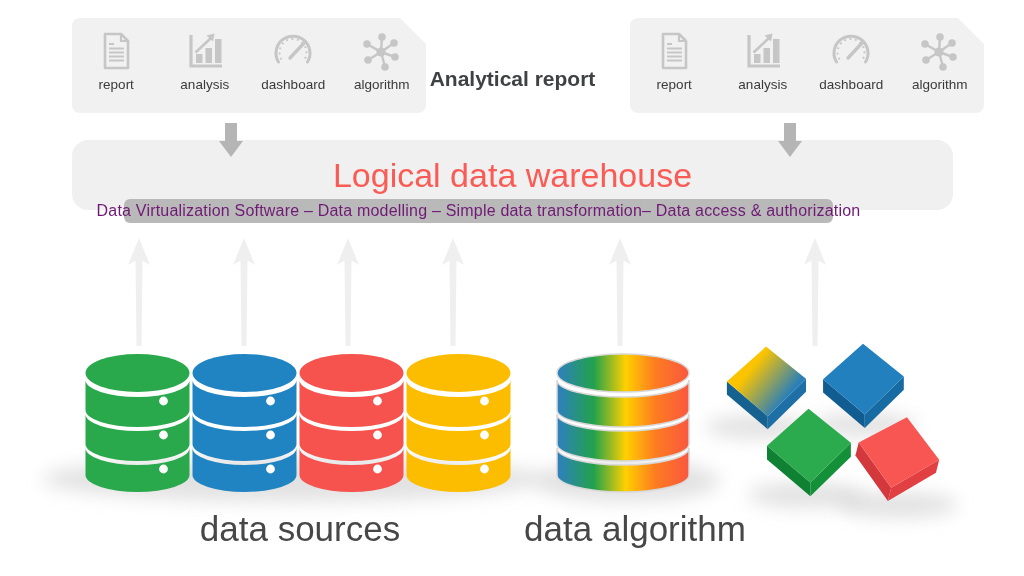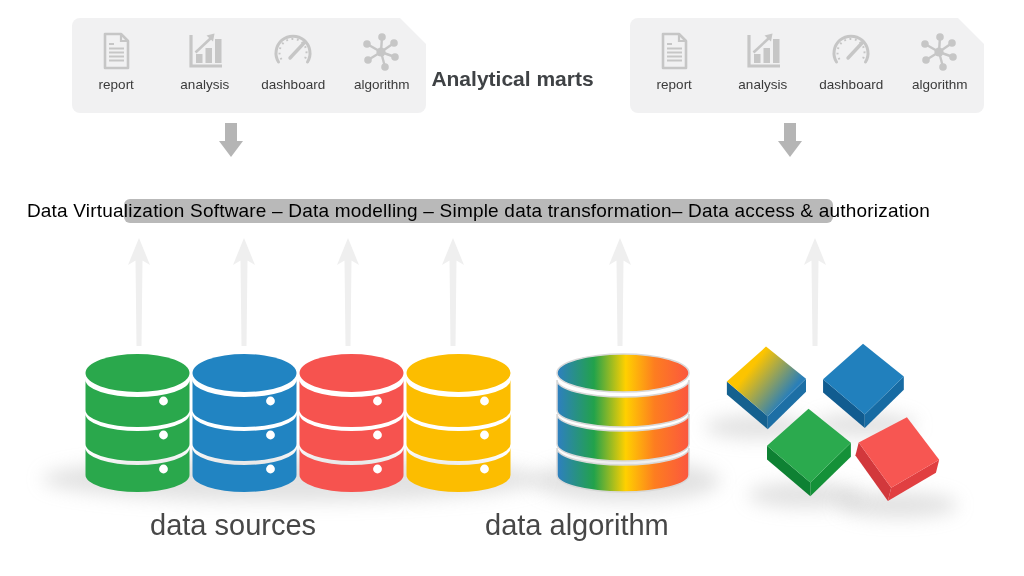--- a/index.html
+++ b/index.html
@@ -23,42 +23,42 @@
   .down-arrow{position:absolute;top:123px;width:24px;height:34px;z-index:3;}
   #down-arrow-left{left:219px;}
   #down-arrow-right{left:778px;}
 
   
   #ldw-bar{position:absolute;left:72px;top:140px;width:881px;height:70px;background:#f0f0f1;
            border-radius:16px;display:flex;align-items:center;justify-content:center;z-index:1;}
   #ldw-title{font-size:34px;color:#fb5b55;}
   #ldw-subbar{position:absolute;left:124px;top:199px;width:709px;height:24px;background:#b9b9b9;
               border-radius:6px;display:flex;align-items:center;justify-content:center;z-index:2;}
-  #ldw-subtitle{font-size:19px;color:#000000;letter-spacing:.2px;white-space:nowrap;}
+  #ldw-subtitle{font-size:16px;color:#701a75;letter-spacing:.2px;white-space:nowrap;}
 
   .up-arrow{position:absolute;top:238px;width:26px;height:108px;}
 
   .cylinder{position:absolute;top:350px;width:105px;height:143px;}
   #wh-cylinder{position:absolute;left:556px;top:350px;width:134px;height:143px;}
 
   .cube{position:absolute;}
   #cube-yb{left:722px;top:344px;width:88px;height:100px;}
   #cube-blue{left:818px;top:341px;width:90px;height:102px;}
   #cube-green{left:762px;top:406px;width:93px;height:106px;}
   #cube-red{left:849px;top:413px;width:92px;height:104px;transform:rotate(14deg);}
 
   .shadow{position:absolute;background:rgba(150,150,150,.28);border-radius:50%;filter:blur(9px);z-index:0;}
   #shadow-sources{left:42px;top:456px;width:500px;height:46px;}
   #shadow-warehouse{left:534px;top:460px;width:186px;height:42px;}
   #shadow-cube-yb{left:705px;top:415px;width:105px;height:24px;}
   #shadow-cube-blue{left:812px;top:413px;width:105px;height:24px;}
   #shadow-cube-green{left:748px;top:482px;width:115px;height:26px;}
   #shadow-cube-red{left:838px;top:492px;width:120px;height:26px;}
 
-  .group-label{position:absolute;top:509px;font-size:29px;color:#474747;}
+  .group-label{position:absolute;top:509px;font-size:35px;color:#474747;text-align:center;}
   #label-sources{left:150px;width:300px;}
   #label-warehouse{left:485px;width:300px;}
   #label-marts{left:750px;width:200px;}
 </style>
 </head>
 <body>
 
 <div id="stage">
 
   <div class="panel" id="panel-left">
@@ -109,21 +109,21 @@
         <circle cx="35" cy="28" r="3.8" fill="#c6c6c6"></circle>
           <circle cx="25" cy="38" r="3.8" fill="#c6c6c6"></circle>
         <circle cx="8" cy="31" r="3.8" fill="#c6c6c6"></circle>
           <circle cx="7" cy="15" r="3.8" fill="#c6c6c6"></circle>
       </svg>
       <span class="icon-label">algorithm</span>
     </div>
     <div class="corner-cut"></div>
   </div>
 
-  <div id="analytical-title">Analytical marts</div>
+  <div id="analytical-title">Analytical report</div>
 
   <div class="panel" id="panel-right">
     <div class="icon-item">
       <svg viewBox="0 0 44 44">
         <path d="M11 5 H27 L34 12 V39 H11 Z" fill="none" stroke="#c6c6c6" stroke-width="2.6" stroke-linejoin="round"></path>
         <path d="M27 5 V12 H34" fill="none" stroke="#c6c6c6" stroke-width="2.2"></path>
         <line x1="15" y1="15" x2="20" y2="15" stroke="#c6c6c6" stroke-width="2"></line>
         <line x1="15" y1="19.5" x2="30" y2="19.5" stroke="#c6c6c6" stroke-width="2"></line>
         <line x1="15" y1="23.5" x2="30" y2="23.5" stroke="#c6c6c6" stroke-width="2"></line>
         <line x1="15" y1="27.5" x2="30" y2="27.5" stroke="#c6c6c6" stroke-width="2"></line>
@@ -173,20 +173,23 @@
     <div class="corner-cut"></div>
   </div>
 
   <svg class="down-arrow" id="down-arrow-left" viewBox="0 0 24 34">
     <polygon points="6,0 18,0 18,18 24,18 12,34 0,18 6,18" fill="#b5b5b5"></polygon>
   </svg>
   <svg class="down-arrow" id="down-arrow-right" viewBox="0 0 24 34">
     <polygon points="6,0 18,0 18,18 24,18 12,34 0,18 6,18" fill="#b5b5b5"></polygon>
   </svg>
 
+  <div id="ldw-bar">
+    <span id="ldw-title">Logical data warehouse</span>
+  </div>
   <div id="ldw-subbar">
     <span id="ldw-subtitle">Data Virtualization Software – Data modelling – Simple data transformation– Data access &amp; authorization</span>
   </div>
 
   <svg class="up-arrow" style="left:126px" viewBox="0 0 26 108">
       <polygon points="13,0 24,27 16.5,22.5 15.5,108 10.5,108 9.5,22.5 2,27" fill="#efefef"></polygon>
     </svg>
   <svg class="up-arrow" style="left:231px" viewBox="0 0 26 108">
       <polygon points="13,0 24,27 16.5,22.5 15.5,108 10.5,108 9.5,22.5 2,27" fill="#efefef"></polygon>
     </svg>

